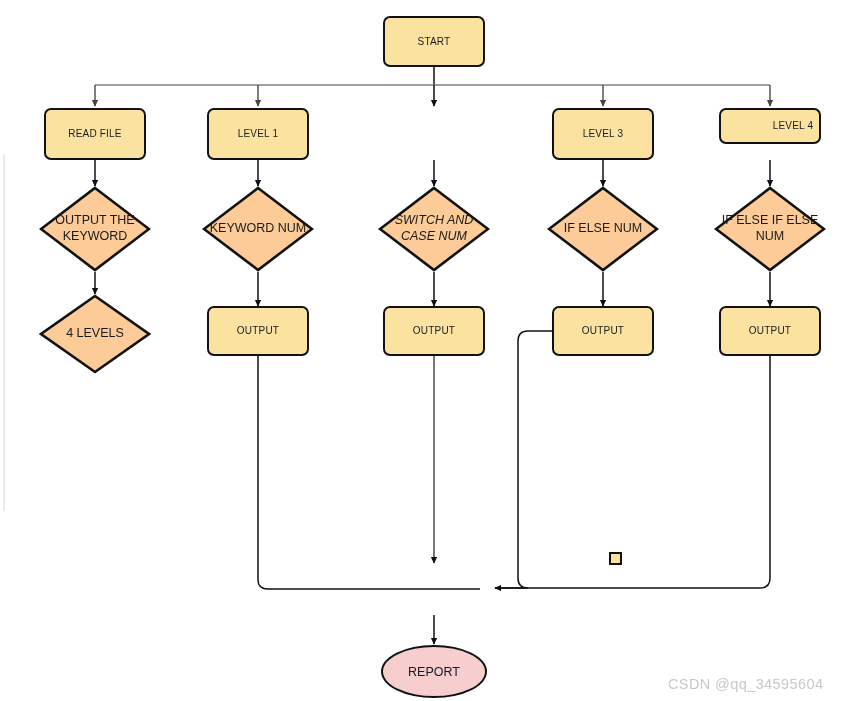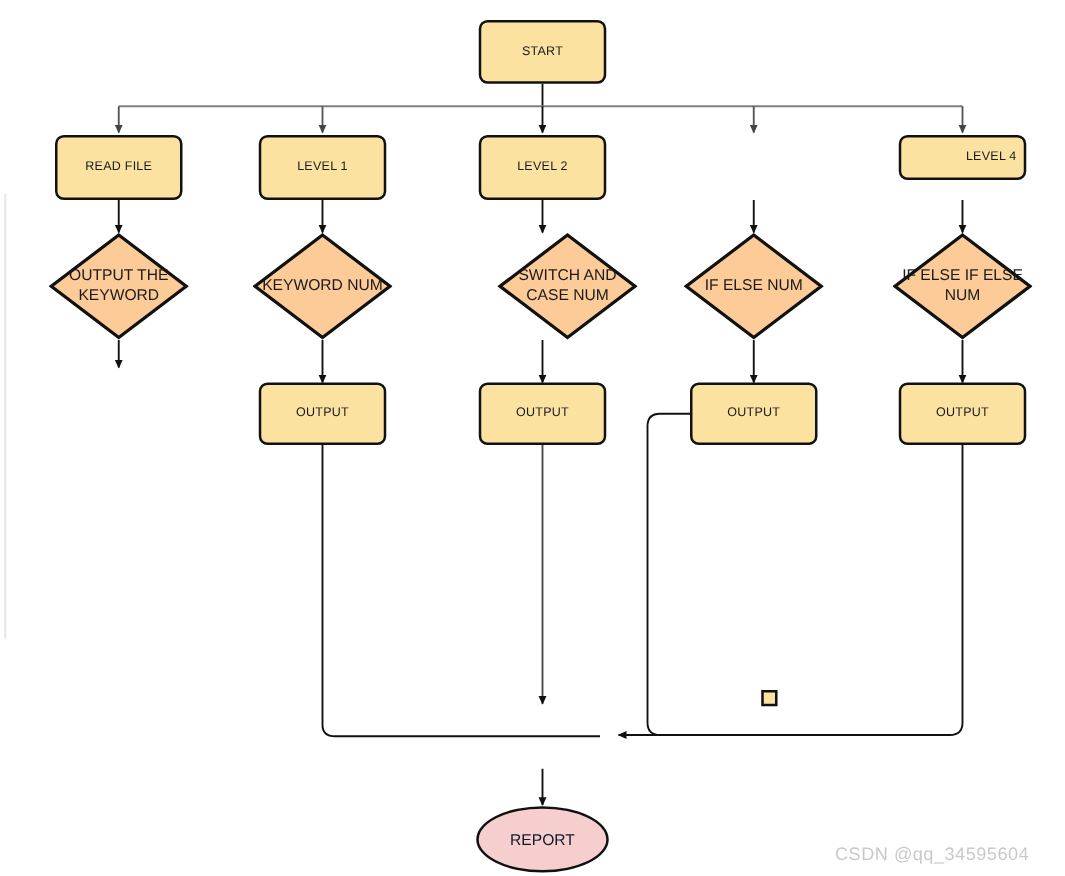--- a/index.html
+++ b/index.html
@@ -128,64 +128,70 @@
   </div>
 
   <div class="node box" style="left:44px;top:108px;width:102px;height:52px;">
     <span>READ FILE</span>
   </div>
 
   <div class="node box" style="left:207px;top:108px;width:102px;height:52px;">
     <span>LEVEL 1</span>
   </div>
 
-  <div class="node box" style="left:383px;top:108px;width:102px;height:52px;">
-    <span>LEVEL 2</span>
-  </div>
-
+
+  <div class="node box" style="left:552px;top:108px;width:102px;height:52px;">
+    <span>LEVEL 3</span>
+  </div>
 
   <div class="node box" style="left:719px;top:108px;width:102px;height:36px;padding-left:46px;">
     <span>LEVEL 4</span>
   </div>
 
   <div class="node diamond" style="left:39px;top:186px;width:112px;height:86px;">
     <svg class="dshape" viewBox="0 0 112 86" preserveAspectRatio="none">
       <polygon points="56,2 110,43 56,84 2,43" fill="#fccb97" stroke="#111111" stroke-width="2.6"></polygon>
     </svg>
     <span class="dlabel wrap">OUTPUT THE KEYWORD</span>
   </div>
 
   <div class="node diamond" style="left:202px;top:186px;width:112px;height:86px;">
     <svg class="dshape" viewBox="0 0 112 86" preserveAspectRatio="none">
       <polygon points="56,2 110,43 56,84 2,43" fill="#fccb97" stroke="#111111" stroke-width="2.6"></polygon>
     </svg>
     <span class="dlabel">KEYWORD NUM</span>
   </div>
 
-  <div class="node diamond" style="left:398px;top:186px;width:112px;height:86px;">
+  <div class="node diamond" style="left:378px;top:186px;width:112px;height:86px;font-style:italic;">
     <svg class="dshape" viewBox="0 0 112 86" preserveAspectRatio="none">
       <polygon points="56,2 110,43 56,84 2,43" fill="#fccb97" stroke="#111111" stroke-width="2.6"></polygon>
     </svg>
     <span class="dlabel wrap" style="width:112px;">SWITCH AND CASE NUM</span>
   </div>
 
   <div class="node diamond" style="left:547px;top:186px;width:112px;height:86px;">
     <svg class="dshape" viewBox="0 0 112 86" preserveAspectRatio="none">
       <polygon points="56,2 110,43 56,84 2,43" fill="#fccb97" stroke="#111111" stroke-width="2.6"></polygon>
     </svg>
     <span class="dlabel">IF ELSE NUM</span>
   </div>
 
   <div class="node diamond" style="left:714px;top:186px;width:112px;height:86px;">
     <svg class="dshape" viewBox="0 0 112 86" preserveAspectRatio="none">
       <polygon points="56,2 110,43 56,84 2,43" fill="#fccb97" stroke="#111111" stroke-width="2.6"></polygon>
     </svg>
     <span class="dlabel wrap" style="width:118px;">IF ELSE IF ELSE NUM</span>
   </div>
 
+  <div class="node diamond" style="left:39px;top:294px;width:112px;height:80px;">
+    <svg class="dshape" viewBox="0 0 112 80" preserveAspectRatio="none">
+      <polygon points="56,2 110,40 56,78 2,40" fill="#fccb97" stroke="#111111" stroke-width="2.6"></polygon>
+    </svg>
+    <span class="dlabel">4 LEVELS</span>
+  </div>
 
   <div class="node box" style="left:207px;top:306px;width:102px;height:50px;">
     <span>OUTPUT</span>
   </div>
 
   <div class="node box" style="left:383px;top:306px;width:102px;height:50px;">
     <span>OUTPUT</span>
   </div>
 
   <div class="node box" style="left:552px;top:306px;width:102px;height:50px;">

